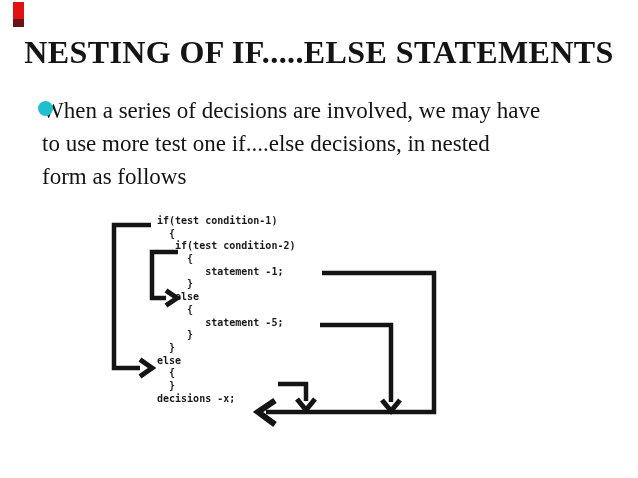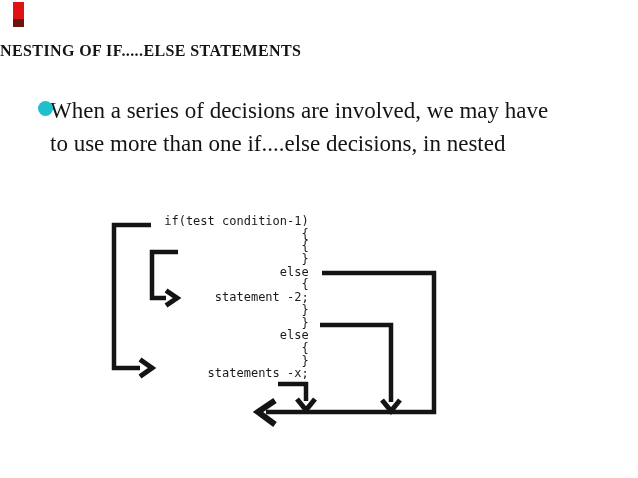--- a/index.html
+++ b/index.html
@@ -10,43 +10,43 @@
     overflow:hidden;
     font-family:"Liberation Serif", serif;
     color:var(--ink,#141414);
   }
   
   .corner-marker{position:absolute;left:13px;top:2px;width:11px;height:25px;}
   .corner-marker .top{width:100%;height:17px;}
   .corner-marker .bot{width:100%;height:8px;}
   
   .title{
-    position:absolute;top:42px;left:0;width:100%;
-    text-align:left;
-    font-size:16px;font-weight:bold;
+    position:absolute;top:34px;left:0;width:100%;
+    text-align:center;
+    font-size:32px;font-weight:bold;
     letter-spacing:0.4px;
     white-space:nowrap;
   }
   
   .bullet-wrap{position:absolute;left:38px;top:94px;width:560px;}
   .bullet-dot{
     position:absolute;left:0;top:7px;width:15px;height:15px;border-radius:50%;
   }
   .bullet-text{
-    margin-left:12px;
+    margin-left:4px;
     font-size:23px;line-height:33px;
   }
   .bullet-text .b{font-weight:normal;}
   .bullet-text .i{}
   
   .code{
     position:absolute;left:157px;top:215px;
     font-family:"DejaVu Sans Mono", monospace;
-    font-size:12px;line-height:12.7px;
-    font-weight:normal;color:#1a1a1a;text-align:right;
+    font-size:10px;line-height:12.7px;
+    font-weight:bold;color:#1a1a1a;
   }
   .code .code-line{white-space:pre;height:12.7px;}
   
   svg.flow{position:absolute;left:0;top:0;pointer-events:none;}
   svg.flow path{stroke:var(--ink,#141414);fill:none;}
 </style>
 </head>
 <body>
 
 <div class="slide">
@@ -55,54 +55,57 @@
     <div class="top" style="background: rgb(224, 18, 18);"></div>
     <div class="bot" style="background: rgb(107, 18, 18);"></div>
   </div>
 
   <div class="title">NESTING OF IF.....ELSE STATEMENTS</div>
 
   <div class="bullet-wrap">
     <span class="bullet-dot" style="background: rgb(31, 191, 206);"></span>
     <div class="bullet-text">
       <div><span>When a series of decisions are involved, we may have</span></div>
-      <div><span>to use more than one </span><span class="b">if....else</span><span> decisions, in </span><span class="i">nested</span></div>
+      <div><span>to use more test one </span><span class="b">if....else</span><span> decisions, in </span><span class="i">nested</span></div>
+      <div><span class="i">form as follows</span></div>
     </div>
   </div>
 
   <div class="code">
 
       <div class="code-line">if(test condition-1)</div>
 
       <div class="code-line">  {</div>
 
+      <div class="code-line">   if(test condition-2)</div>
 
       <div class="code-line">     {</div>
 
+      <div class="code-line">        statement -1;</div>
 
       <div class="code-line">     }</div>
 
       <div class="code-line">   else</div>
 
       <div class="code-line">     {</div>
 
-      <div class="code-line">        statement -2;</div>
+      <div class="code-line">        statement -5;</div>
 
       <div class="code-line">     }</div>
 
       <div class="code-line">  }</div>
 
       <div class="code-line">else</div>
 
       <div class="code-line">  {</div>
 
 
       <div class="code-line">  }</div>
 
-      <div class="code-line">statements -x;</div>
+      <div class="code-line">decisions -x;</div>
     </div>
 
   <svg class="flow" width="638" height="478" viewBox="0 0 638 478">
 
     <g>
       <path d="M151,225 L114,225 L114,368 L140,368" stroke-width="4.5"></path>
       <path d="M140,359.5 L152,368 L140,376.5" stroke-width="5"></path>
     </g>
 
     <g>

